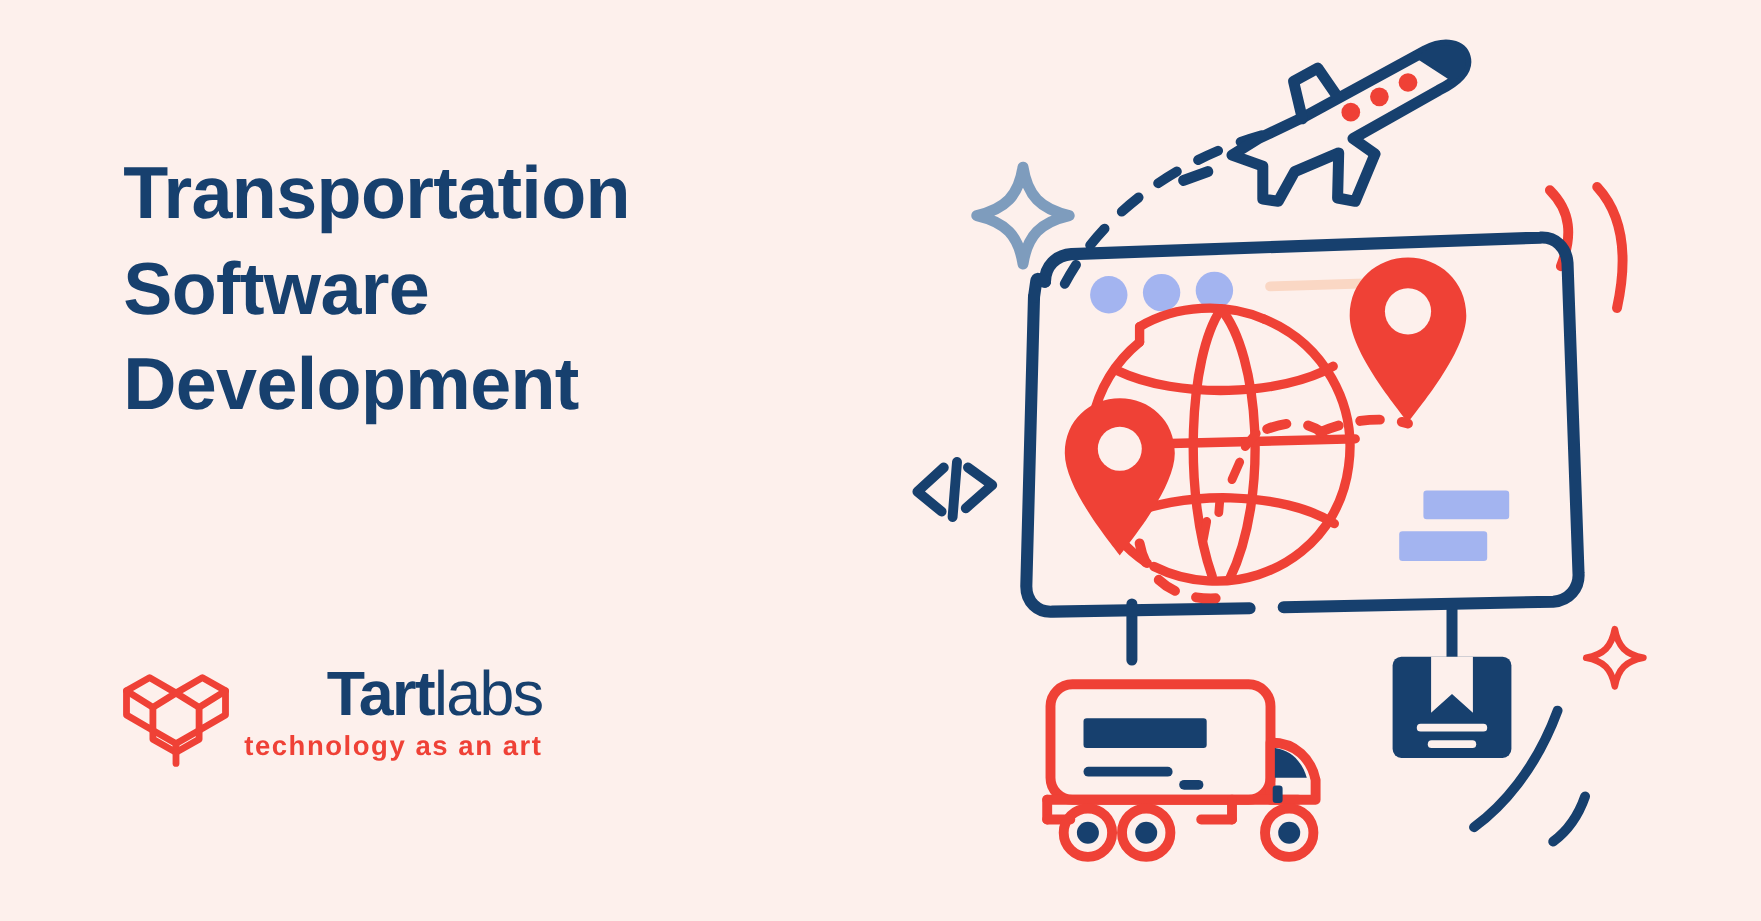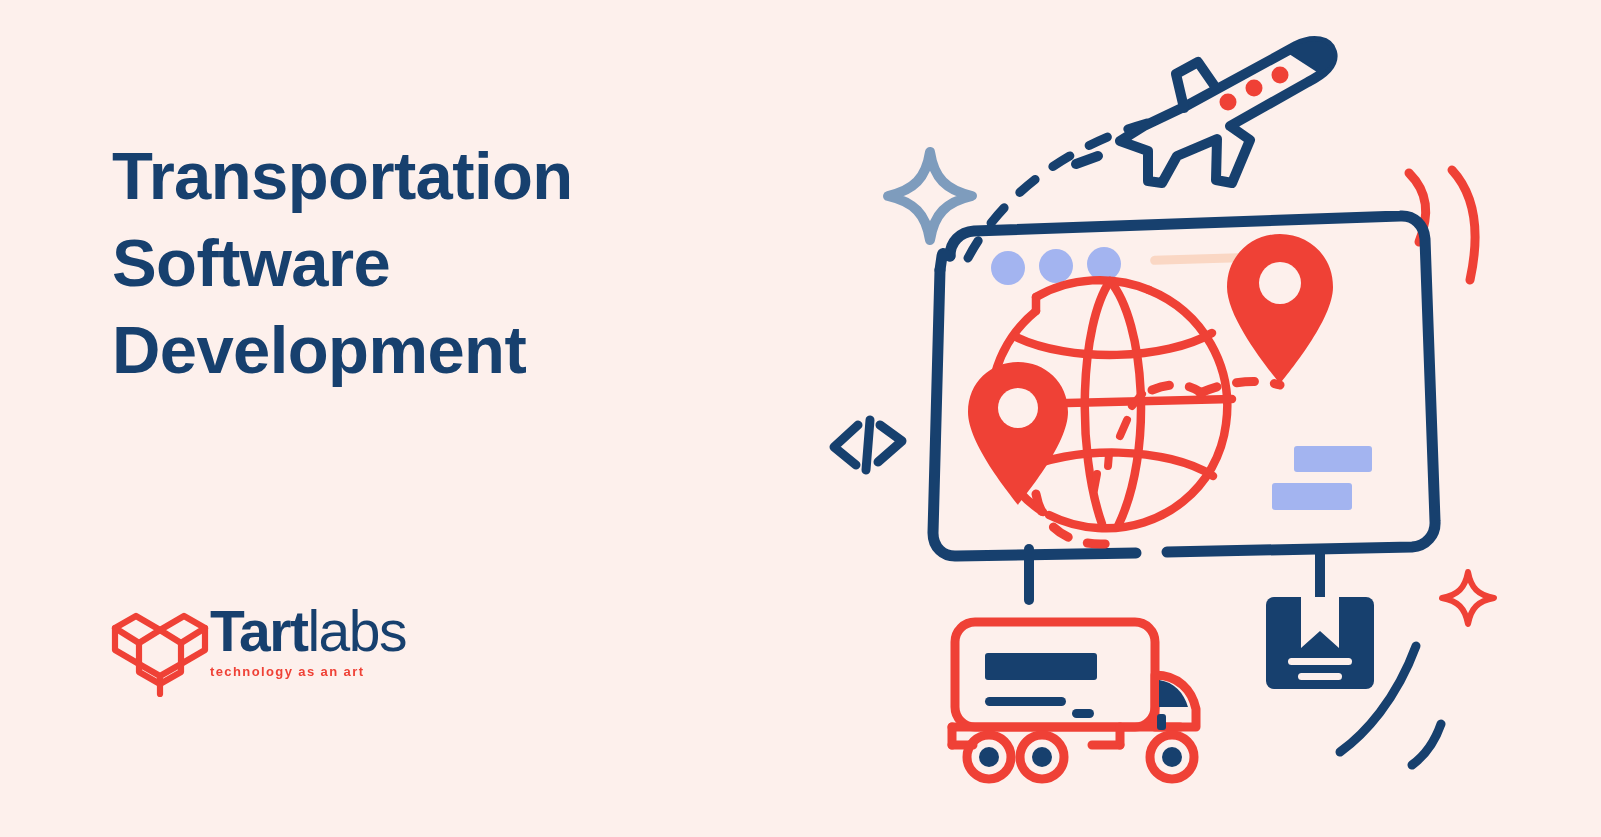--- a/index.html
+++ b/index.html
@@ -40,37 +40,38 @@
     left:110px; top:604px;
     display:flex;
     align-items:flex-start;
   }
   .logo-mark{
     width:100px;height:92px;
     flex:0 0 auto;
     margin-top:2px;
   }
   .logo-text{
+    margin-left:12px;
     display:flex;
     flex-direction:column;
-    align-items:flex-start;
+    align-items:flex-end;
   }
   .logo-words{
     font-size:57px;
     line-height:0.98;
     letter-spacing:-1.5px;
     white-space:nowrap;
     color:#17406e;
   }
   .logo-words .w1{font-weight:700;}
   .logo-words .w2{font-weight:400;}
   .logo-tagline{
     margin-top:4px;
     color:#ef4136;
-    font-size:13px;
+    font-size:25px;
     font-weight:600;
     letter-spacing:1.4px;
     white-space:nowrap;
   }
 
   
   .illustration{
     position:absolute;
     left:780px; top:0;
     width:821px; height:837px;

